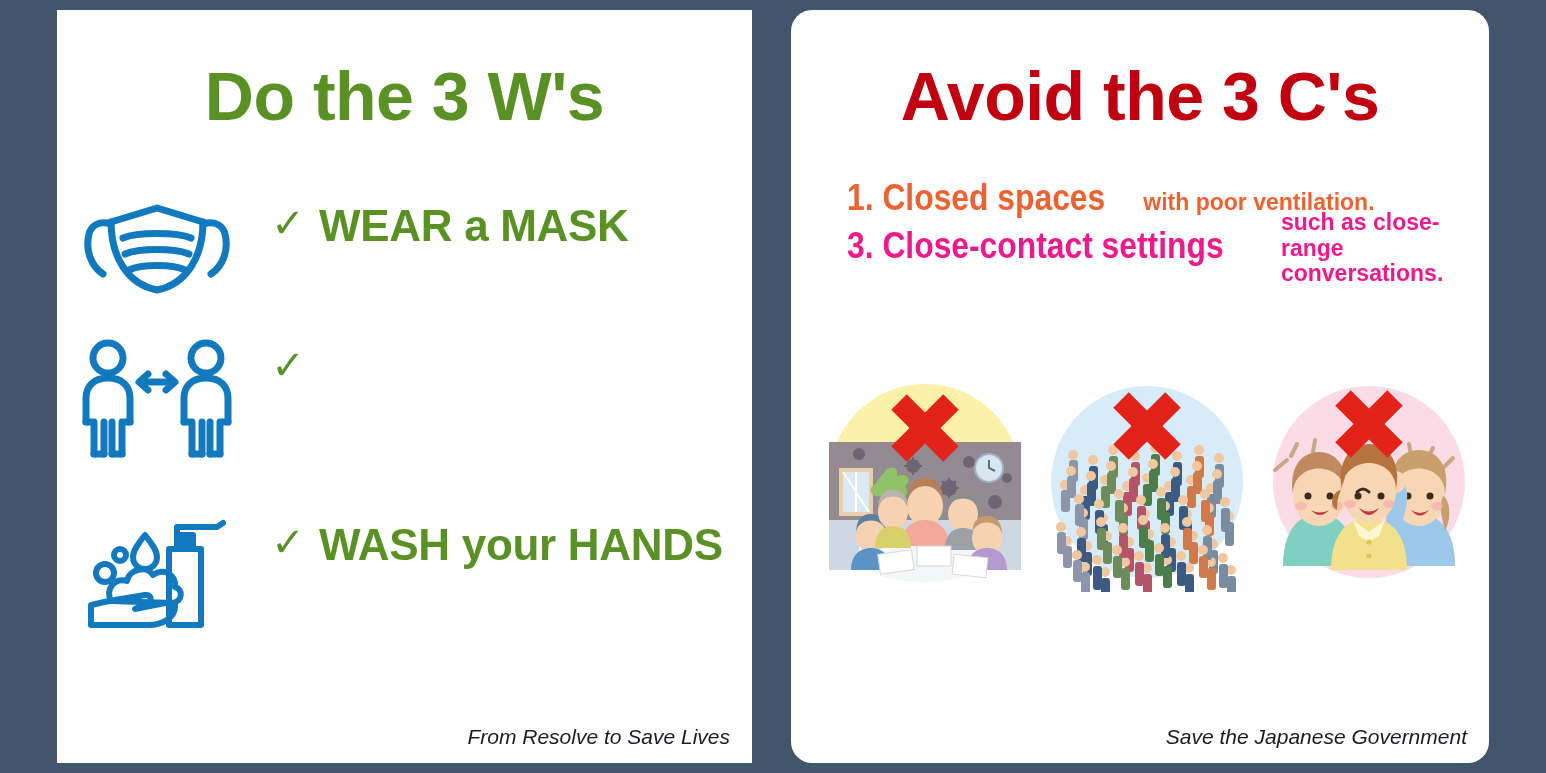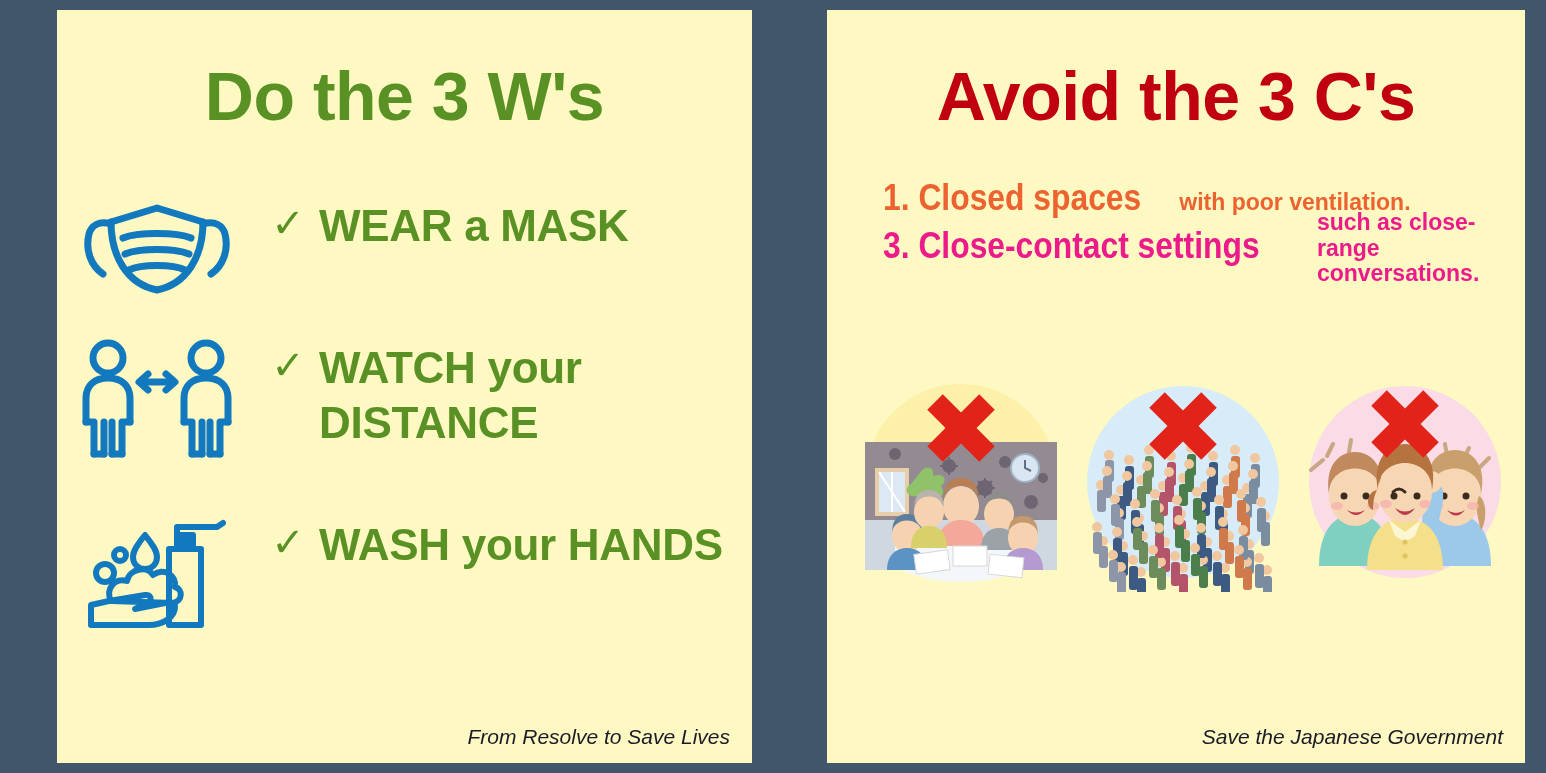--- a/index.html
+++ b/index.html
@@ -6,26 +6,26 @@
   body{
     width:1546px;height:773px;
     background:#41556b;
     font-family:"Liberation Sans", sans-serif;
     overflow:hidden;
   }
   .board{position:relative;width:1546px;height:773px;}
 
   .card{
     position:absolute;
-    background:#fef9c3;
+    background:#ffffff;
     box-sizing:border-box;
     overflow:hidden;
   }
   #card-left{left:57px;top:10px;width:695px;height:753px;}
-  #card-right{left:827px;top:10px;width:698px;height:753px;}
+  #card-right{left:791px;top:10px;width:698px;height:753px;border-radius:21px;}
 
   
   .title-w{
     position:absolute;left:0;top:52px;width:695px;
     text-align:center;
     font-size:68px;font-weight:bold;
     color:#5a9125;
     letter-spacing:-0.5px;
     line-height:1;
   }
@@ -154,21 +154,20 @@
               <path d="M120 116 L130 116 M148 116 L138 116"></path>
               <path d="M130 84 L130 116 M138 84 L138 116"></path>
 
               <path d="M68 44 L102 44"></path>
               <path d="M76 36 L67 44 L76 52"></path>
               <path d="M94 36 L103 44 L94 52"></path>
             </g>
           </svg>
         </div>
         <div class="w-check chk">✓</div>
-        <div class="w-label">WATCH your DISTANCE</div>
       </div>
 
       <div class="w-row tall">
         <div class="w-icon">
           <svg width="165" height="118" viewBox="0 0 165 118" aria-hidden="true">
             <g fill="none" stroke="#1279bf" stroke-width="6" stroke-linecap="round" stroke-linejoin="round">
 
               <path d="M94 34 L126 34 L126 110 L94 110 Z"></path>
               <path d="M102 34 L102 20 L118 20 L118 34"></path>
               <path d="M102 20 L102 12 L142 12 L148 8"></path>

